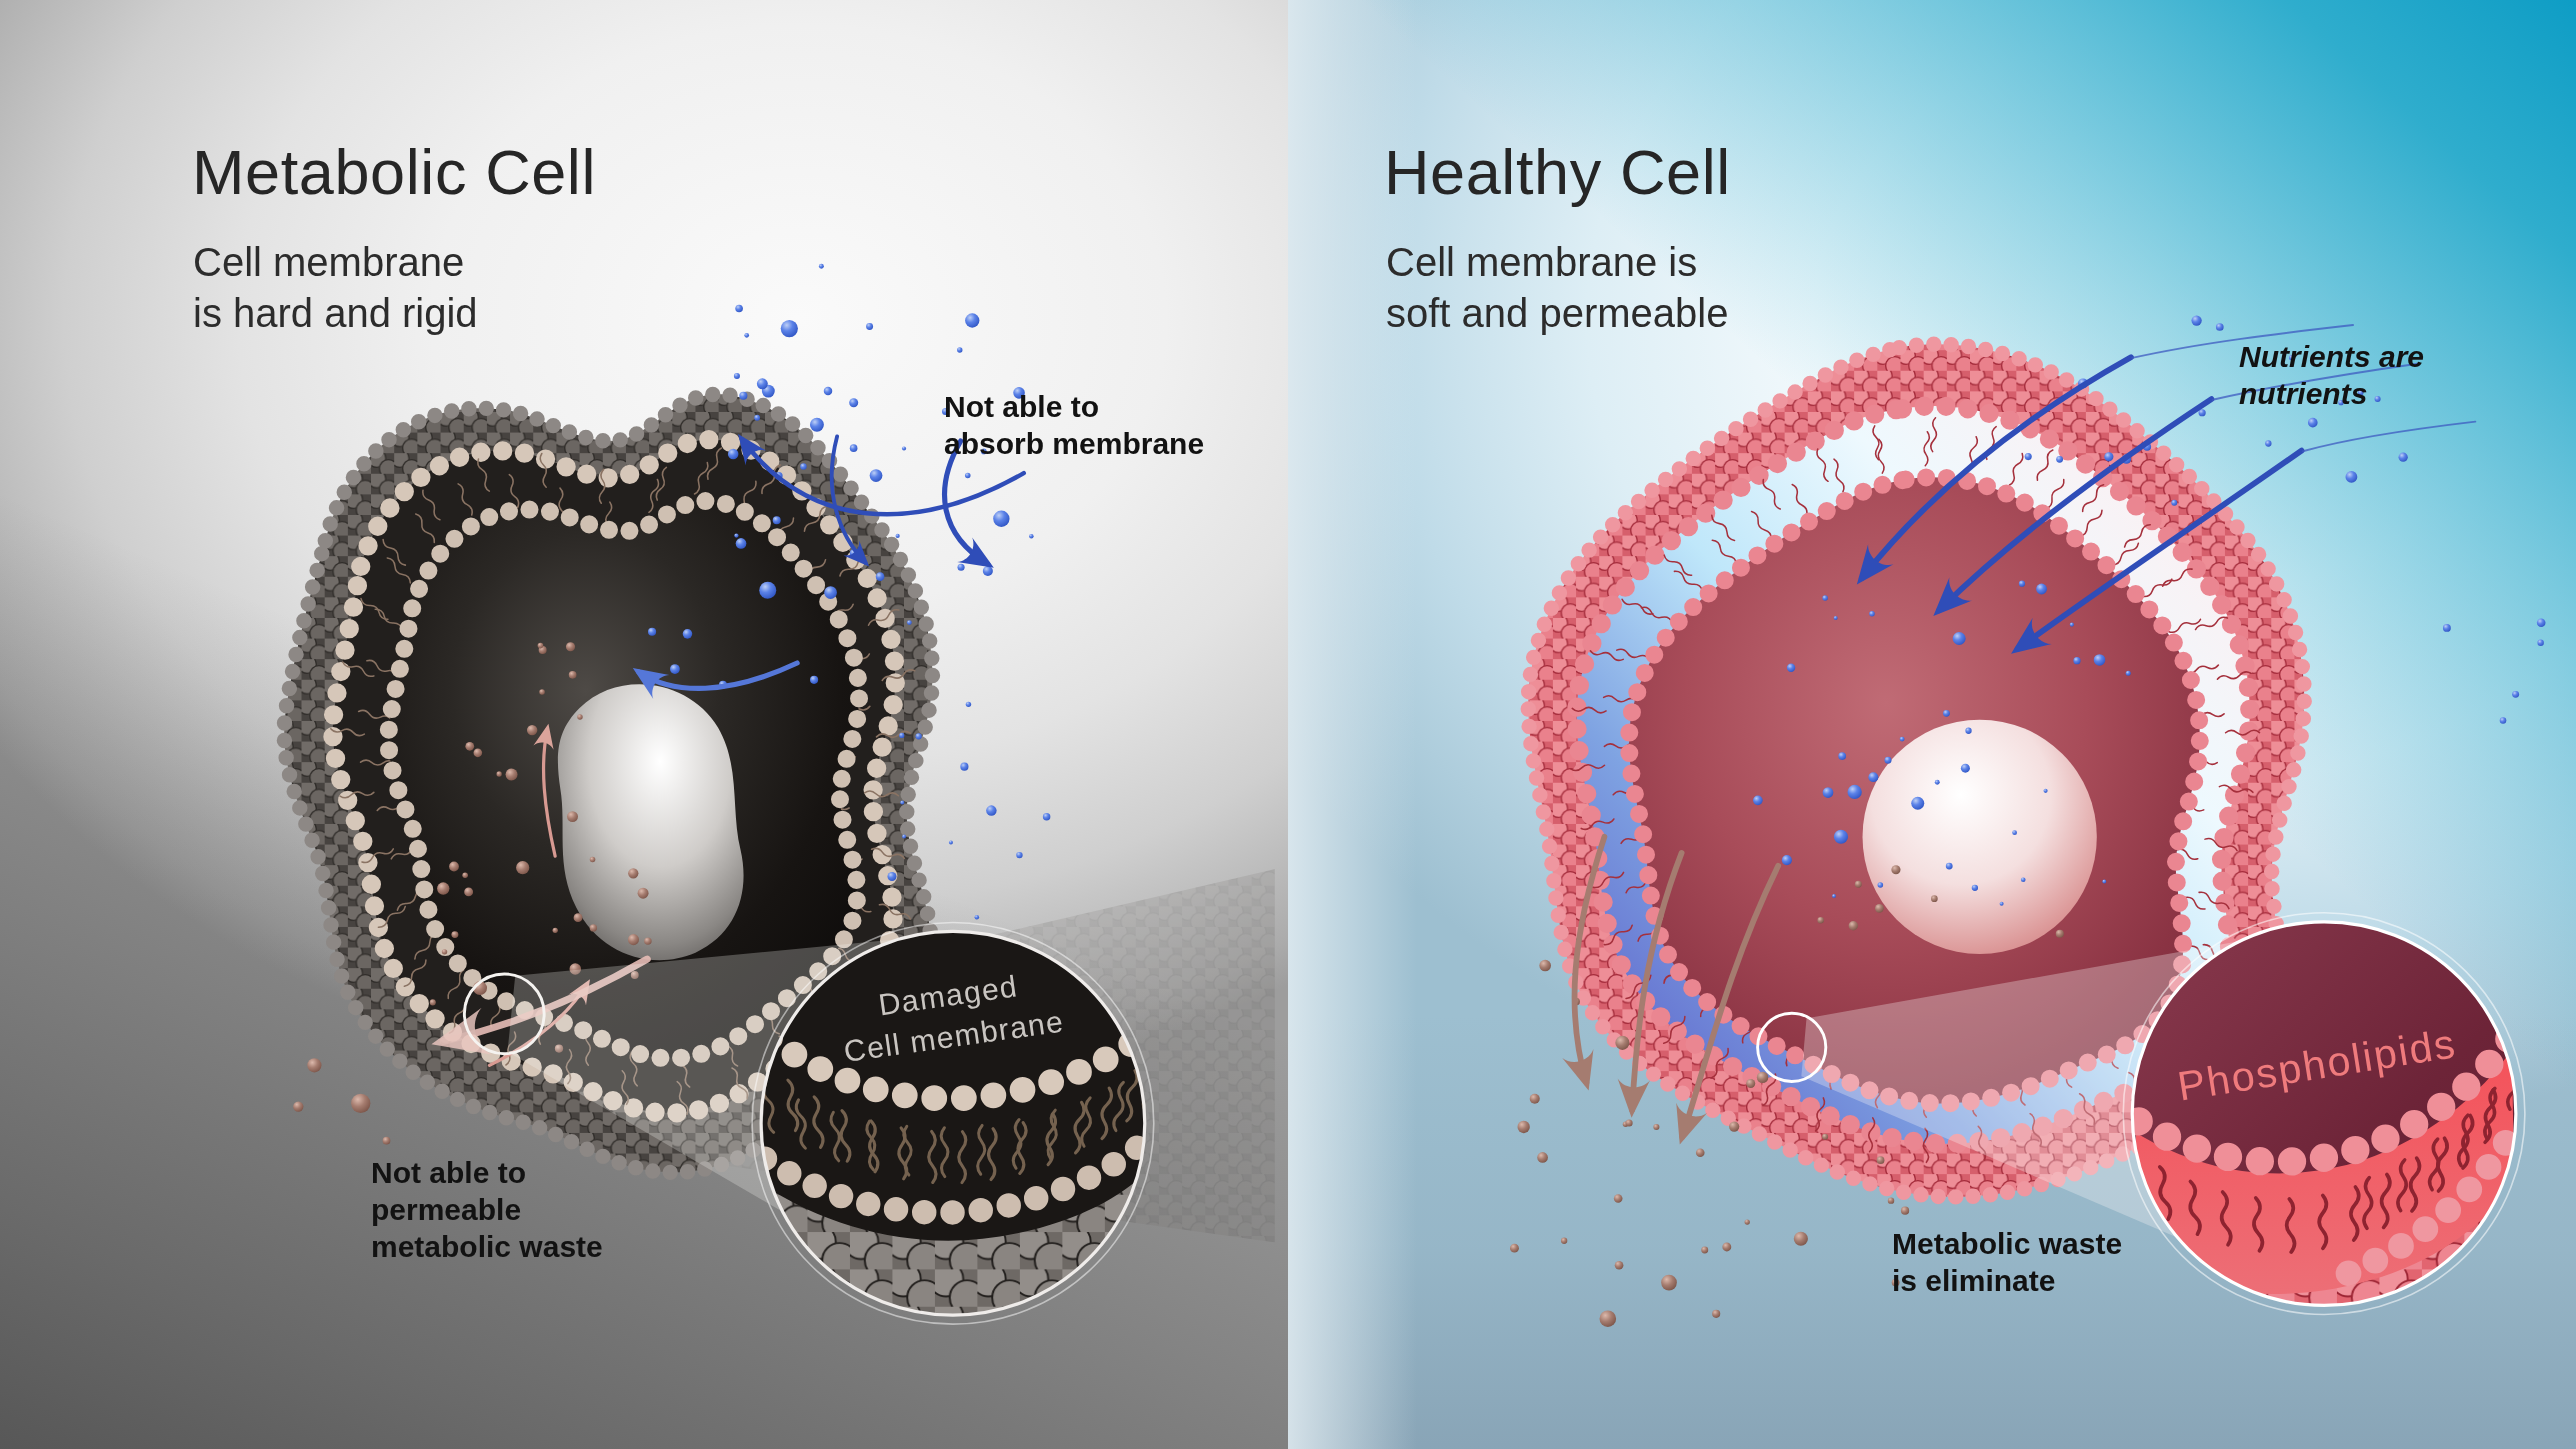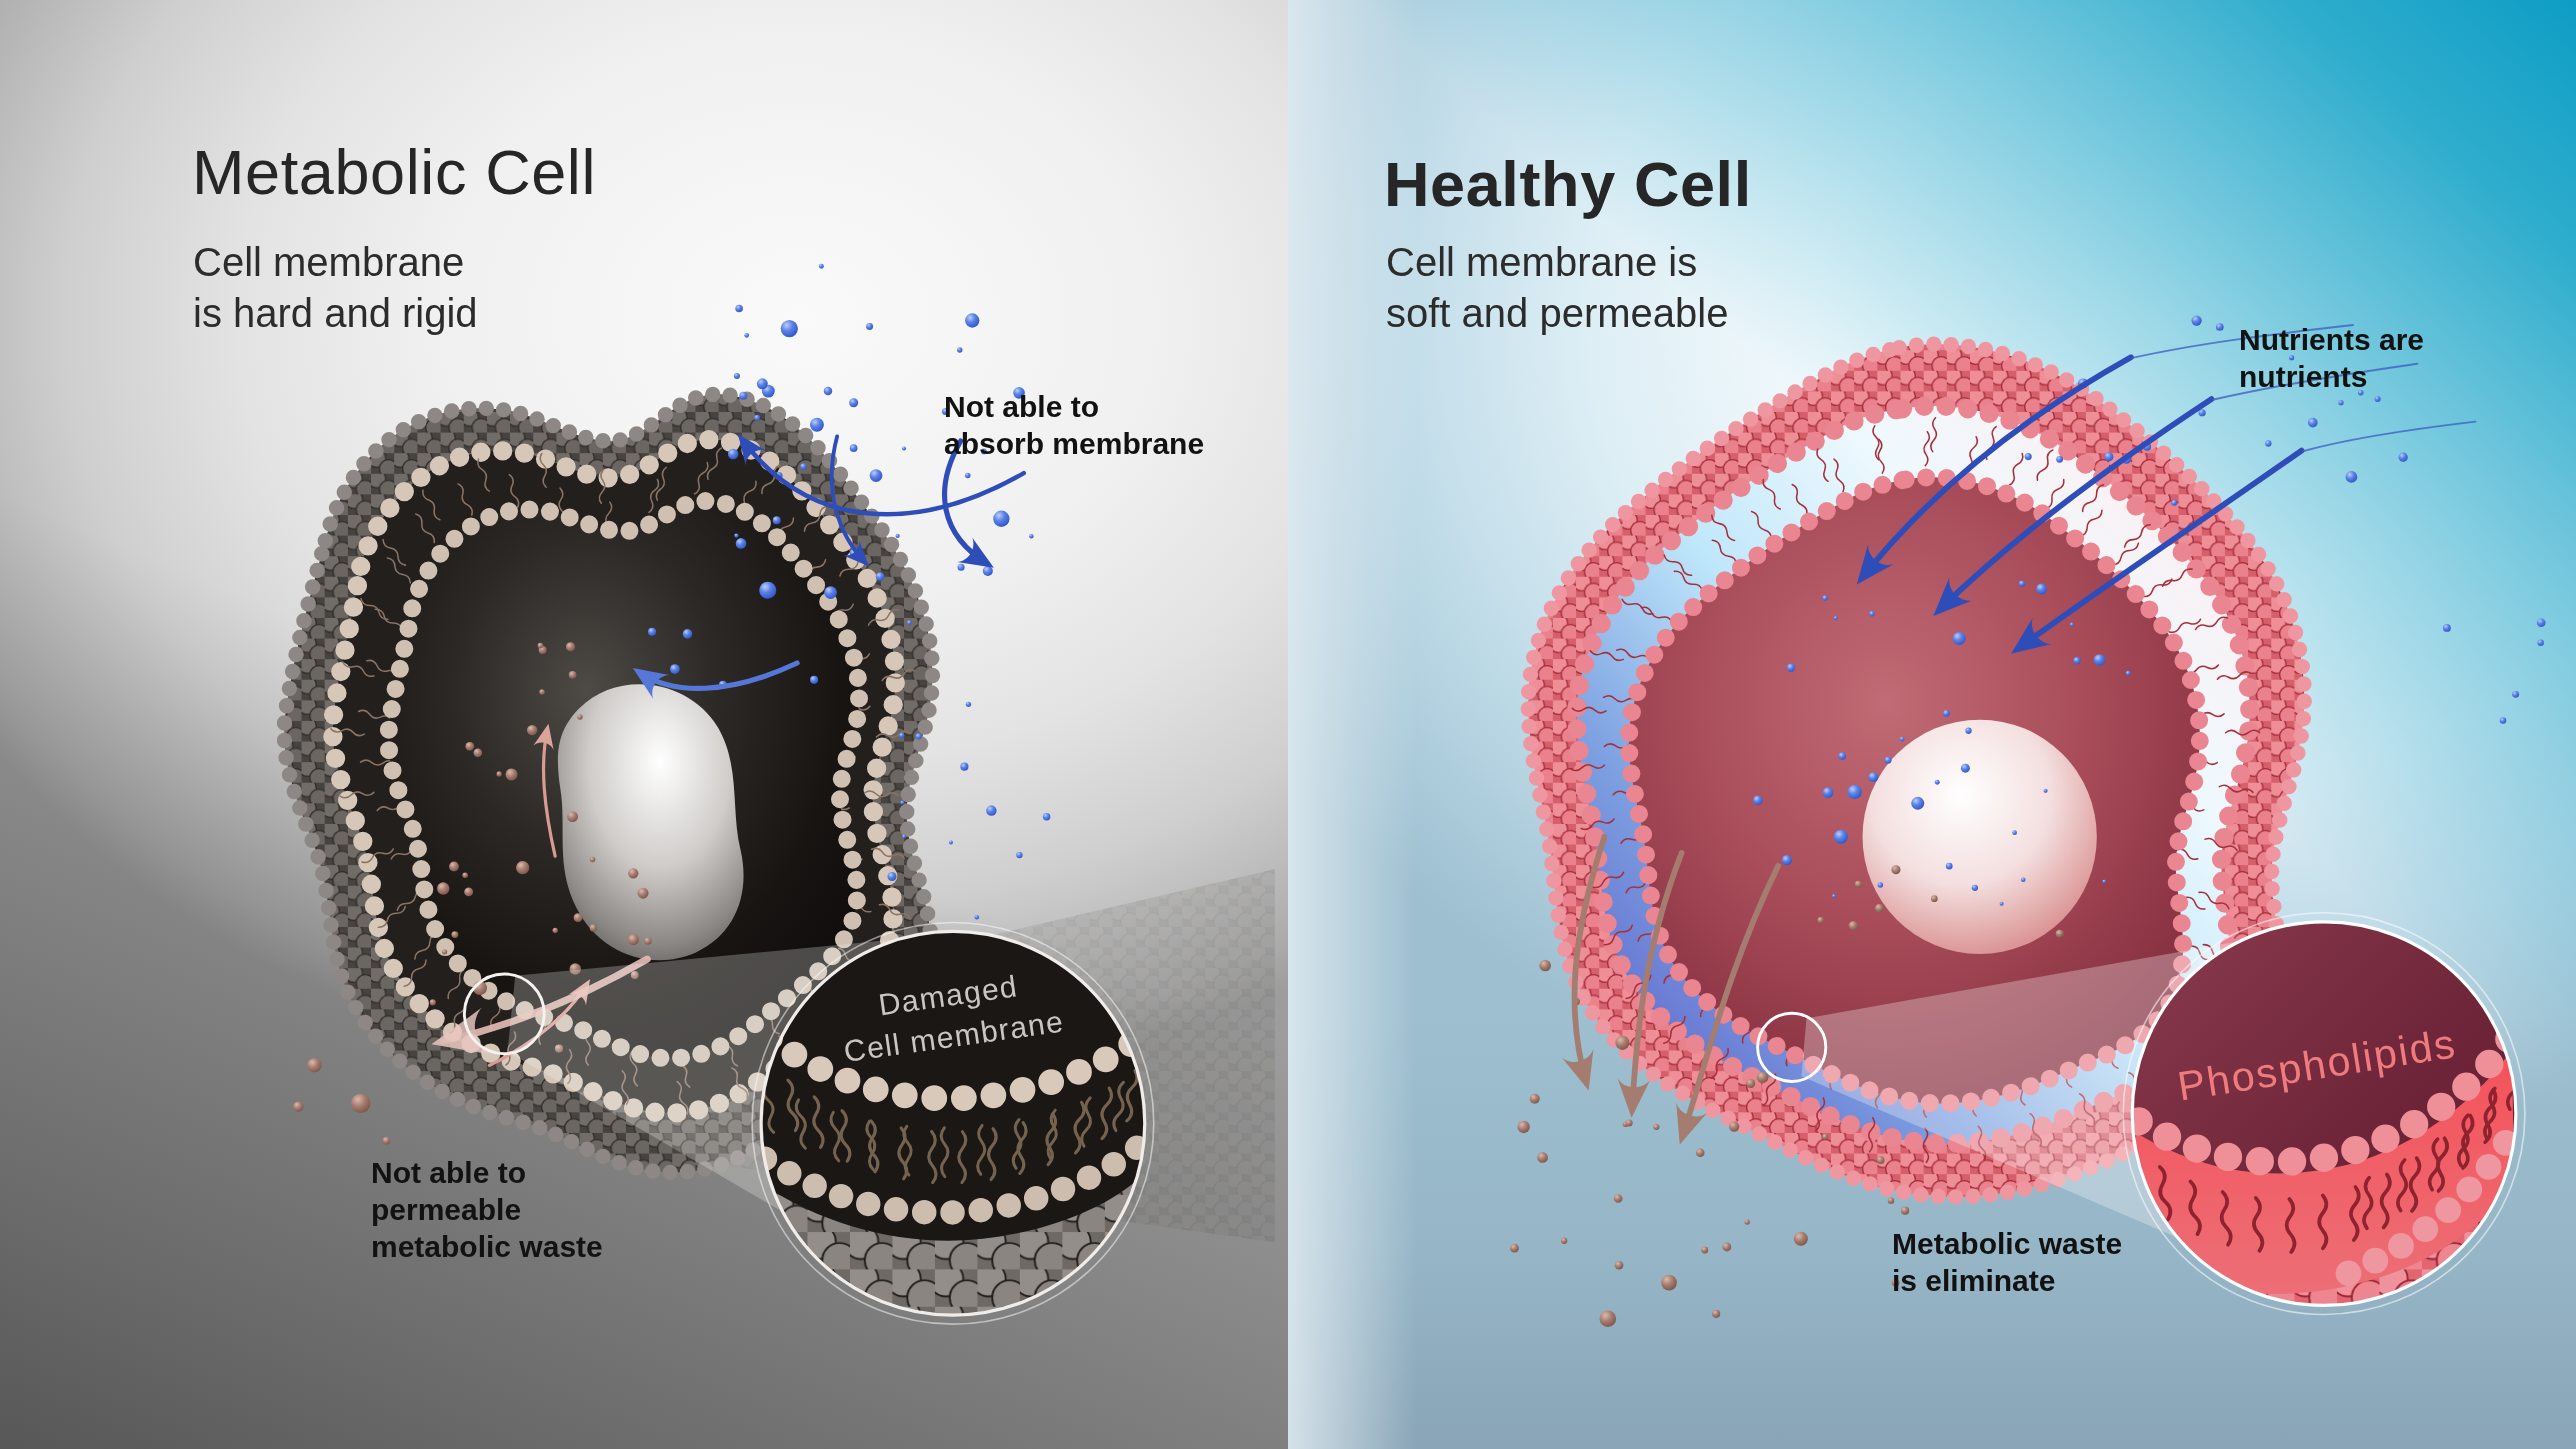--- a/index.html
+++ b/index.html
@@ -625,26 +625,26 @@
   <div class="txt note" style="left:944px;top:388px;">
     <div>Not able to</div>
     <div>absorb membrane</div>
   </div>
   <div class="txt note" style="left:371px;top:1154px;">
     <div>Not able to</div>
     <div>permeable</div>
     <div>metabolic waste</div>
   </div>
 
-  <div class="txt title" style="left:1384px;top:148px;font-weight:bold;">Healthy Cell</div>
+  <div class="txt title" style="left:1384px;top:136px;">Healthy Cell</div>
   <div class="txt subtitle" style="left:1386px;top:237px;">
     <div>Cell membrane is</div>
     <div>soft and permeable</div>
   </div>
-  <div class="txt note" style="left:2239px;top:321px;">
+  <div class="txt note" style="left:2239px;top:338px;font-style:italic;">
     <div>Nutrients are</div>
     <div>nutrients</div>
   </div>
   <div class="txt note" style="left:1892px;top:1225px;">
     <div>Metabolic waste</div>
     <div>is eliminate</div>
   </div>
 </div>
 
 

